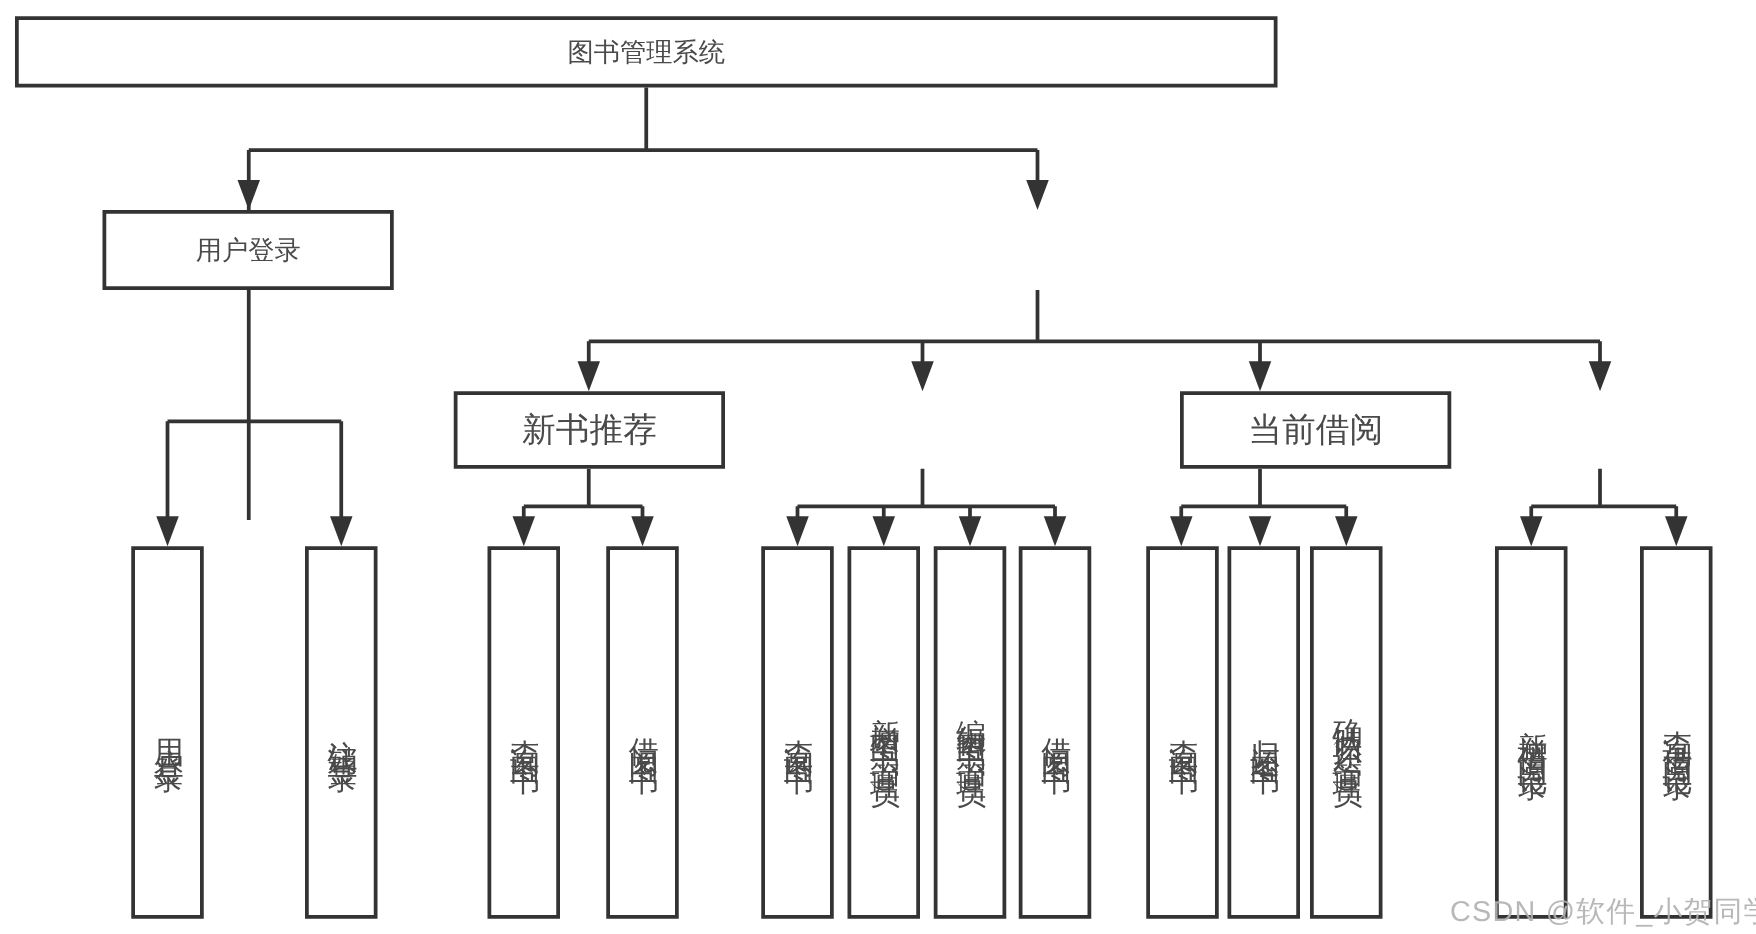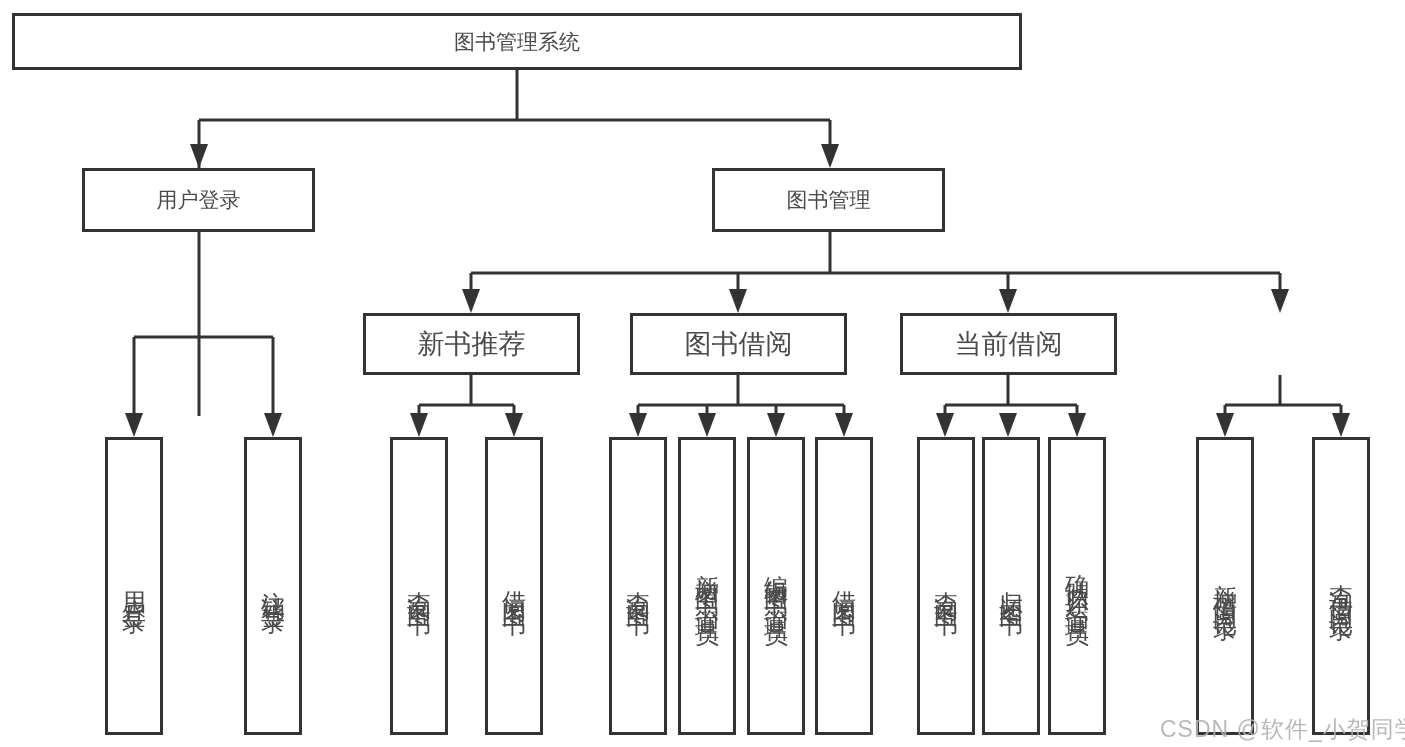--- a/index.html
+++ b/index.html
@@ -28,21 +28,21 @@
     color: #4a4a4a;
     z-index: 2;
   }
   .box.root   { left: 12px;  top: 13px;  width: 1010px; height: 57px;  font-size: 21px; }
   .box.lvl2   { top: 168px;  width: 233px; height: 64px; font-size: 21px; }
   .box.lvl2.user-login { left: 82px; }
   .box.lvl2.book-mgmt  { left: 712px; }
   .box.lvl3   { top: 313px;  width: 217px; height: 62px; font-size: 27px; }
   .box.lvl3.nb { left: 363px; }
   .box.lvl3.bb { left: 630px; }
-  .box.lvl3.cb { left: 900px; }
+  .box.lvl3.cb { left: 944px; }
   .box.lvl3.br { left: 1171px; }
   .box.leaf   { top: 437px;  width: 58px; height: 298px; }
   .box.leaf > span {
     writing-mode: vertical-rl;
     text-orientation: mixed;
     font-size: 24px;
     letter-spacing: 7px;
     line-height: 1;
     white-space: nowrap;
   }
@@ -107,29 +107,23 @@
     </g>
   </svg>
 
   <div class="box root">
     <span>图书管理系统</span>
   </div>
 
   <div class="box lvl2 user-login">
     <span>用户登录</span>
   </div>
-  <div class="box lvl2 book-mgmt">
-    <span>图书管理</span>
-  </div>
 
   <div class="box lvl3 nb">
     <span>新书推荐</span>
-  </div>
-  <div class="box lvl3 bb">
-    <span>图书借阅</span>
   </div>
   <div class="box lvl3 cb">
     <span>当前借阅</span>
   </div>
 
   <div class="box leaf p1">
     <span>用户登录</span>
   </div>
   <div class="box leaf p2">
     <span>注销登录</span>

